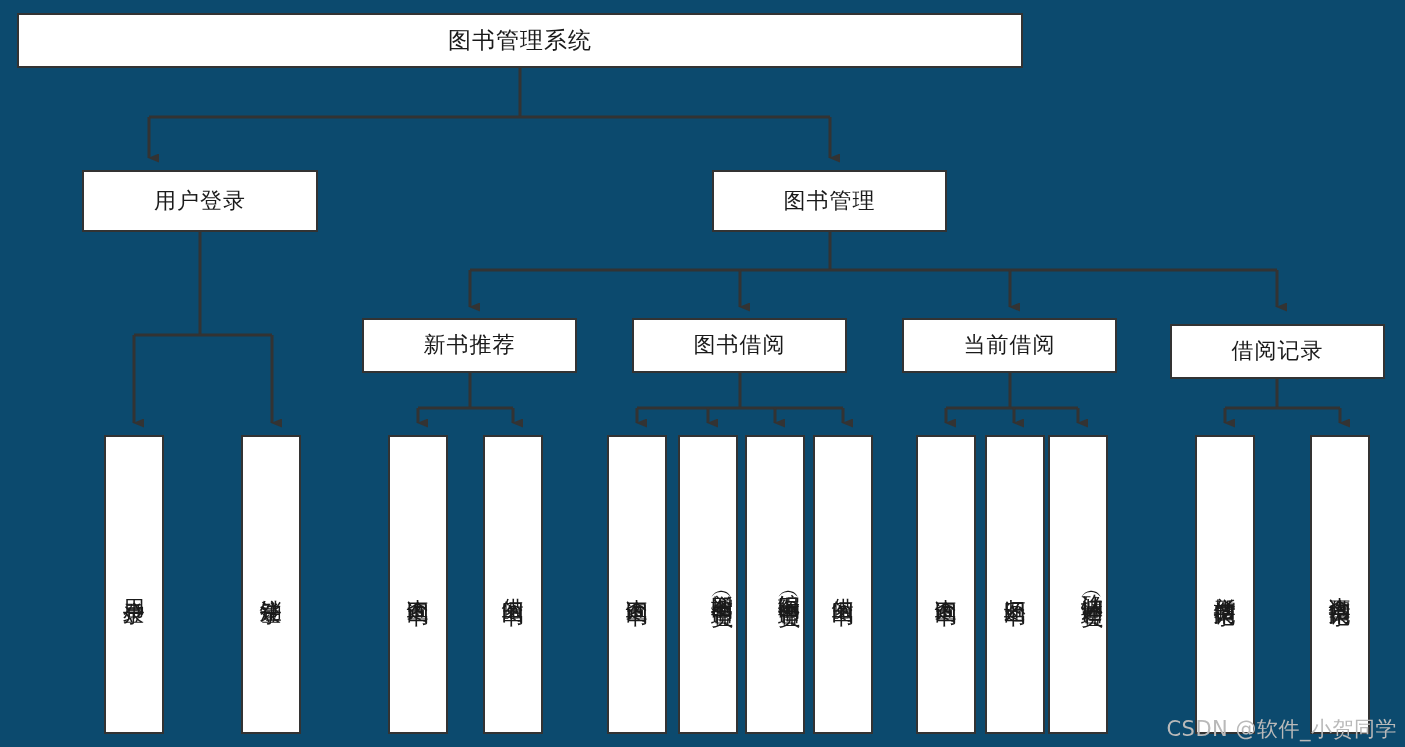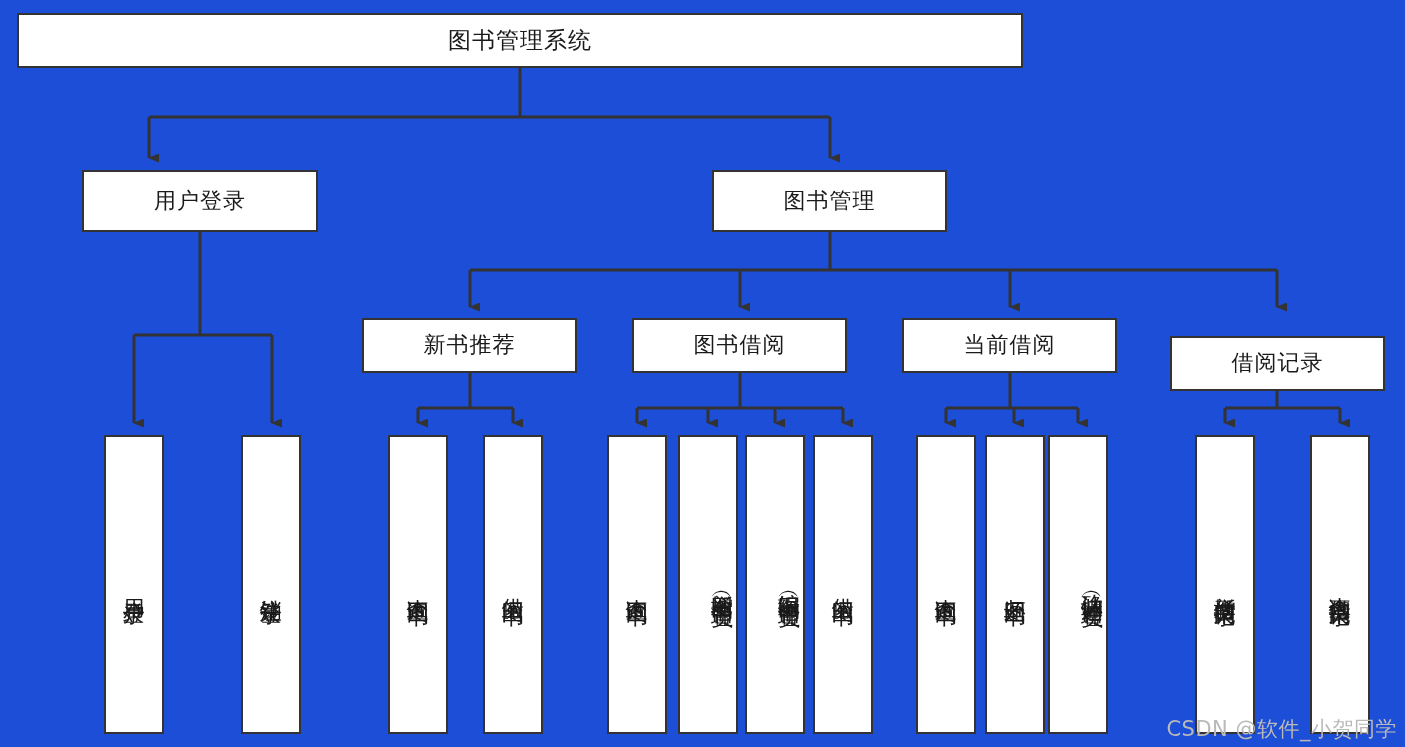--- a/index.html
+++ b/index.html
@@ -7,21 +7,21 @@
     padding: 0;
     background: #ffffff;
   }
   body {
     font-family: "DejaVu Sans", "Liberation Sans", sans-serif;
   }
   #canvas {
     position: relative;
     width: 1405px;
     height: 747px;
-    background: #1d4ed8;
+    background: #0c4a6e;
     overflow: hidden;
   }
   svg.wires {
     position: absolute;
     left: 0;
     top: 0;
     width: 1405px;
     height: 747px;
     pointer-events: none;
   }
@@ -134,21 +134,21 @@
 
   <div class="node node-h" style="left:362px; top:318px; width:215px; height:55px;">
     <span>新书推荐</span>
   </div>
   <div class="node node-h" style="left:902px; top:318px; width:215px; height:55px;">
     <span>当前借阅</span>
   </div>
   <div class="node node-h" style="left:632px; top:318px; width:215px; height:55px;">
     <span>图书借阅</span>
   </div>
-  <div class="node node-h" style="left:1170px; top:336px; width:215px; height:55px;">
+  <div class="node node-h" style="left:1170px; top:324px; width:215px; height:55px;">
     <span>借阅记录</span>
   </div>
 
   <div class="node node-v" style="left:104px; top:435px; width:60px; height:299px;">
     <span>用户登录</span>
   </div>
   <div class="node node-v" style="left:241px; top:435px; width:60px; height:299px;">
     <span>注销登录</span>
   </div>
   <div class="node node-v" style="left:388px; top:435px; width:60px; height:299px;">

